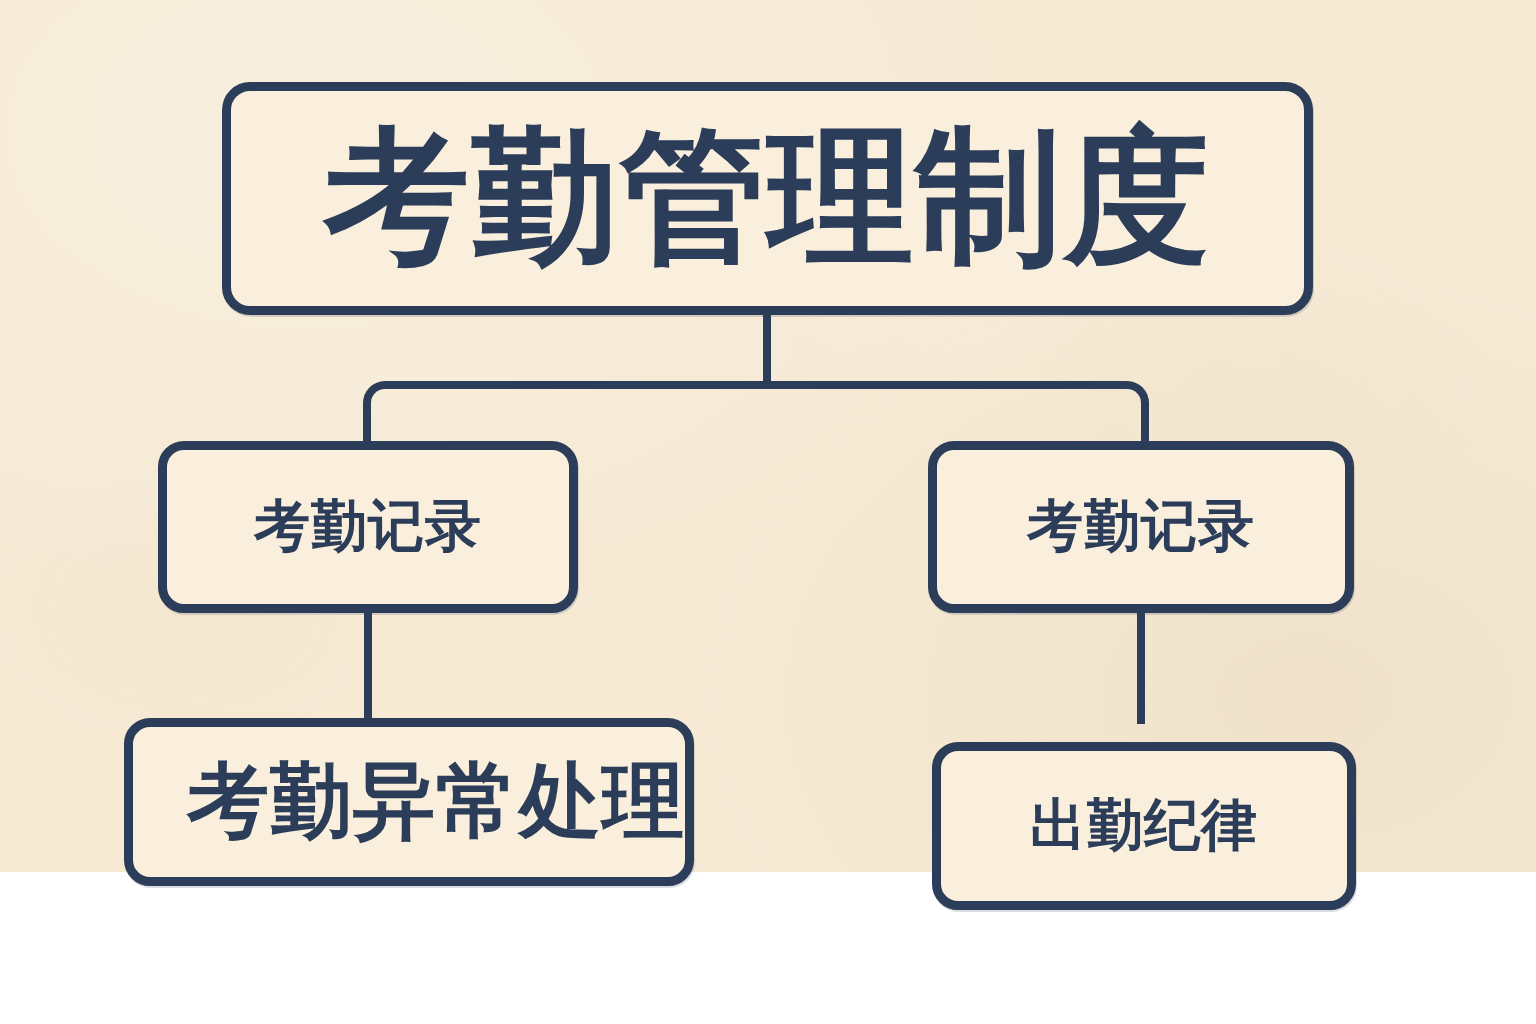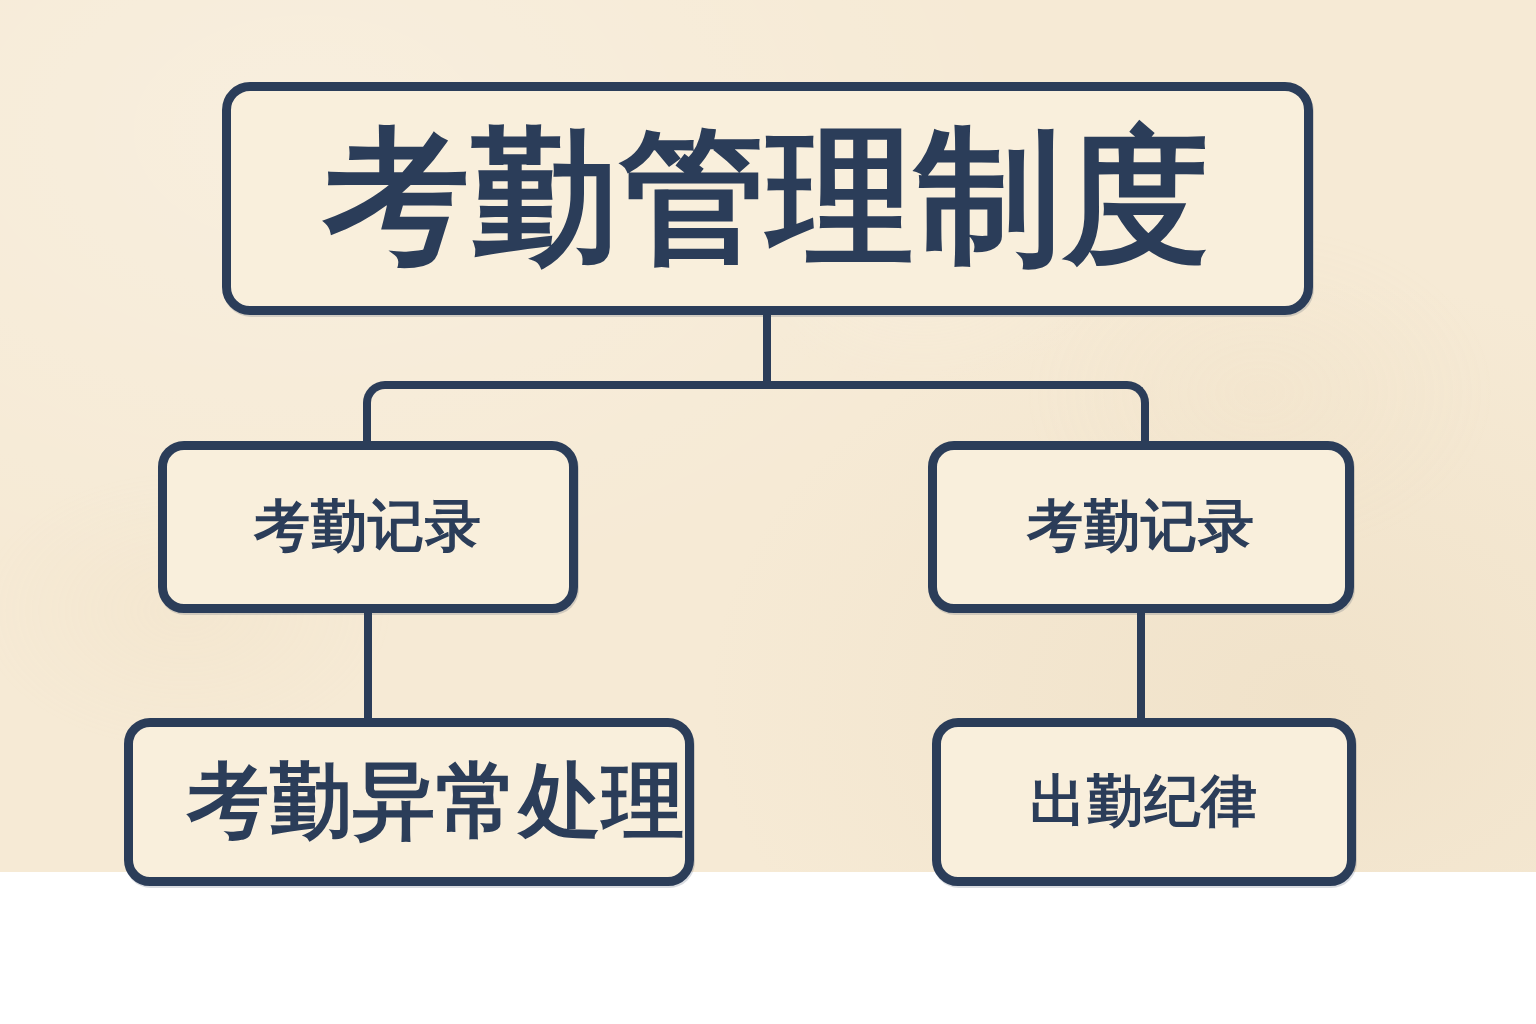--- a/index.html
+++ b/index.html
@@ -33,21 +33,21 @@
     color:#2b3d59;
     font-weight:700;
     white-space:nowrap;
     box-shadow:1px 2px 0 rgba(43,61,89,.18);
   }
   .node-root{left:222px;top:82px;width:1091px;height:233px;font-size:146px;letter-spacing:2px;}
   .node-child{font-size:56px;letter-spacing:1px;border-radius:26px;}
   .node-left1 {left:158px;top:441px;width:420px;height:172px;}
   .node-right1{left:928px;top:441px;width:426px;height:172px;}
   .node-left2 {left:124px;top:718px;width:570px;height:168px;font-size:82px;justify-content:flex-end;}
-  .node-right2{left:932px;top:718px;width:424px;height:168px;font-family:Liberation Serif, serif;}
+  .node-right2{left:932px;top:742px;width:424px;height:168px;font-family:Liberation Serif, serif;}
 
   .connector{position:absolute;background:#2b3d59;}
   .conn-stem-top{left:763px;top:311px;width:8px;height:74px;}
   .conn-tbar{
     left:363px;top:381px;width:786px;height:66px;
     background:transparent;
     box-sizing:border-box;
     border-top:8px solid #2b3d59;
     border-left:8px solid #2b3d59;
     border-right:8px solid #2b3d59;

